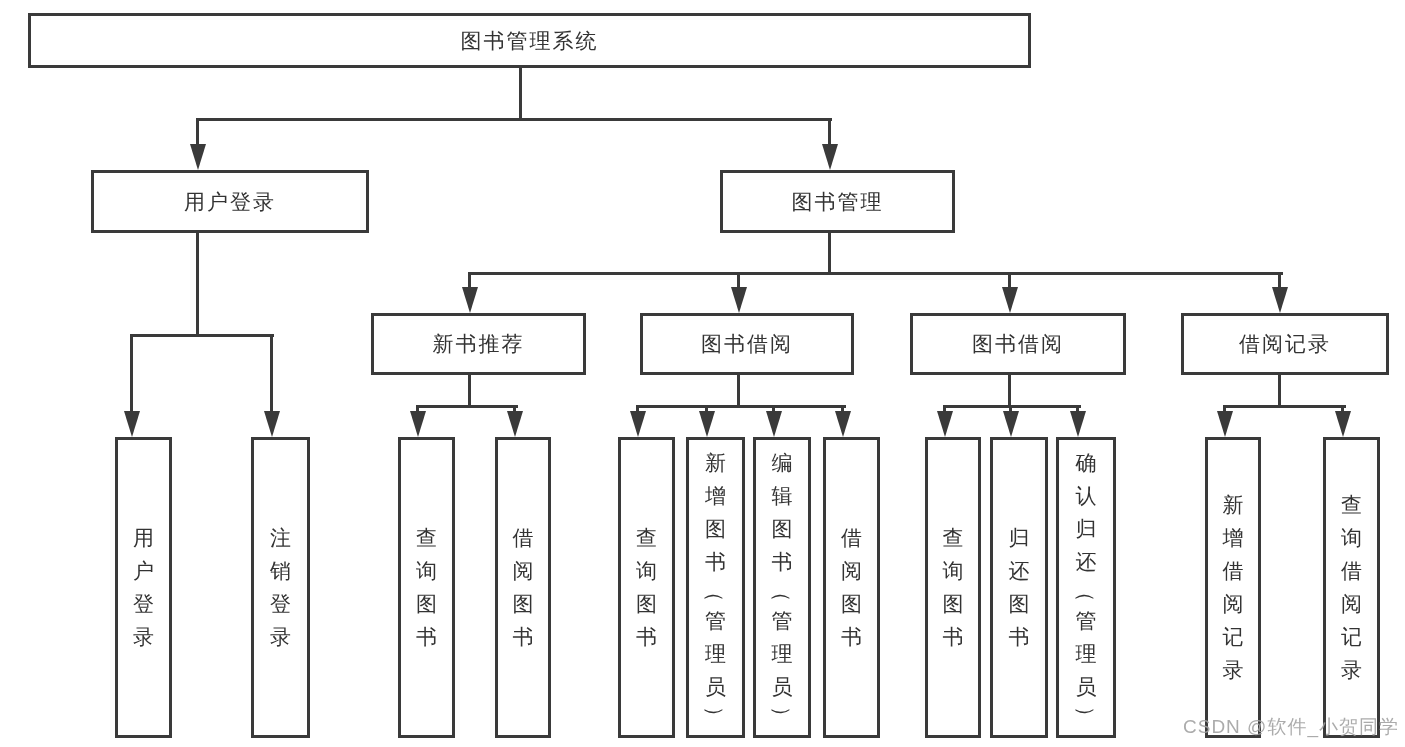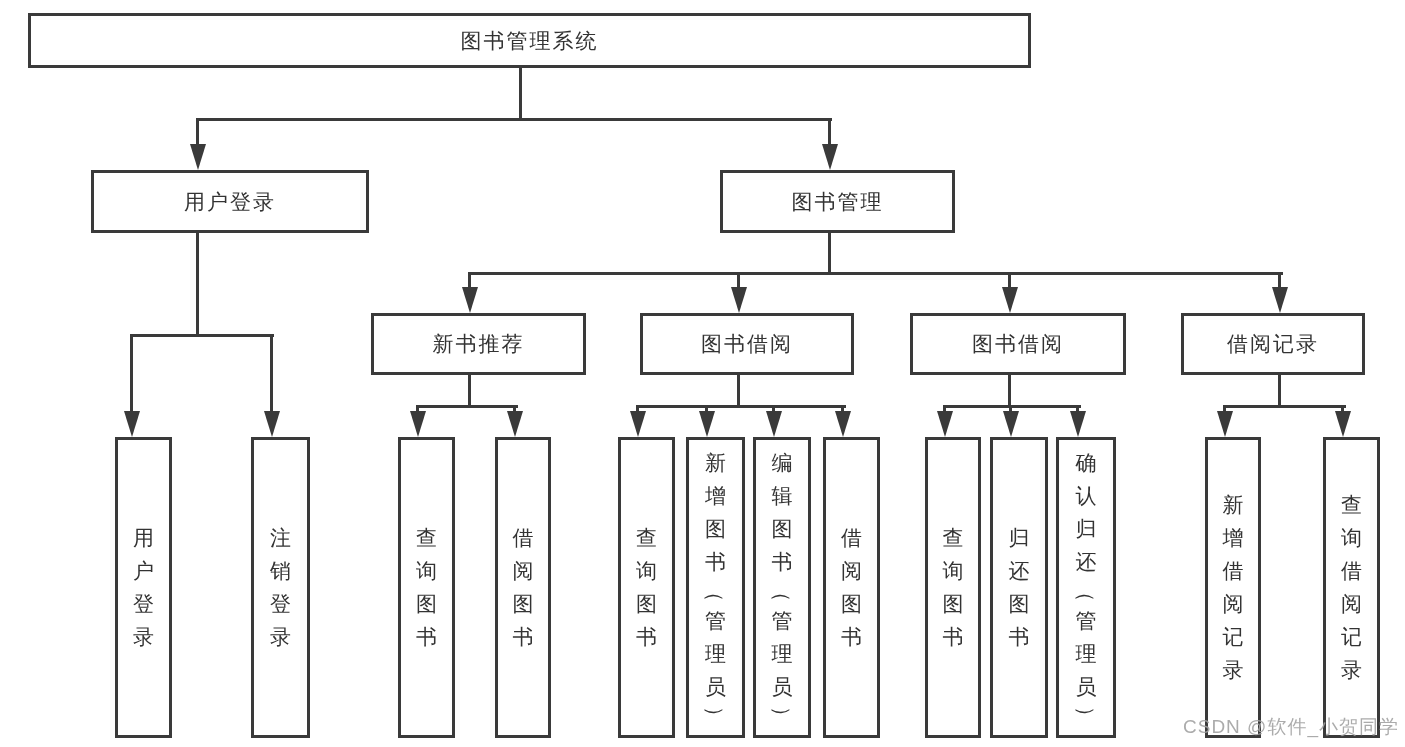--- a/index.html
+++ b/index.html
@@ -96,21 +96,21 @@
   </div>
 
   <div class="box" style="left:363px;top:313px;width:215px;height:62px">
     <span class="hlabel">新书推荐</span>
   </div>
 
   <div class="box" style="left:902px;top:313px;width:216px;height:62px">
     <span class="hlabel">图书借阅</span>
   </div>
 
-  <div class="box" style="left:1173px;top:313px;width:184px;height:62px">
+  <div class="box" style="left:1173px;top:313px;width:208px;height:62px">
     <span class="hlabel">借阅记录</span>
   </div>
 
   <div class="box leaf" style="left:107px;width:57px">
       <span class="vchar">用</span>
       <span class="vchar">户</span>
       <span class="vchar">登</span>
       <span class="vchar">录</span>
     </div>
   <div class="box leaf" style="left:243px;width:59px">

